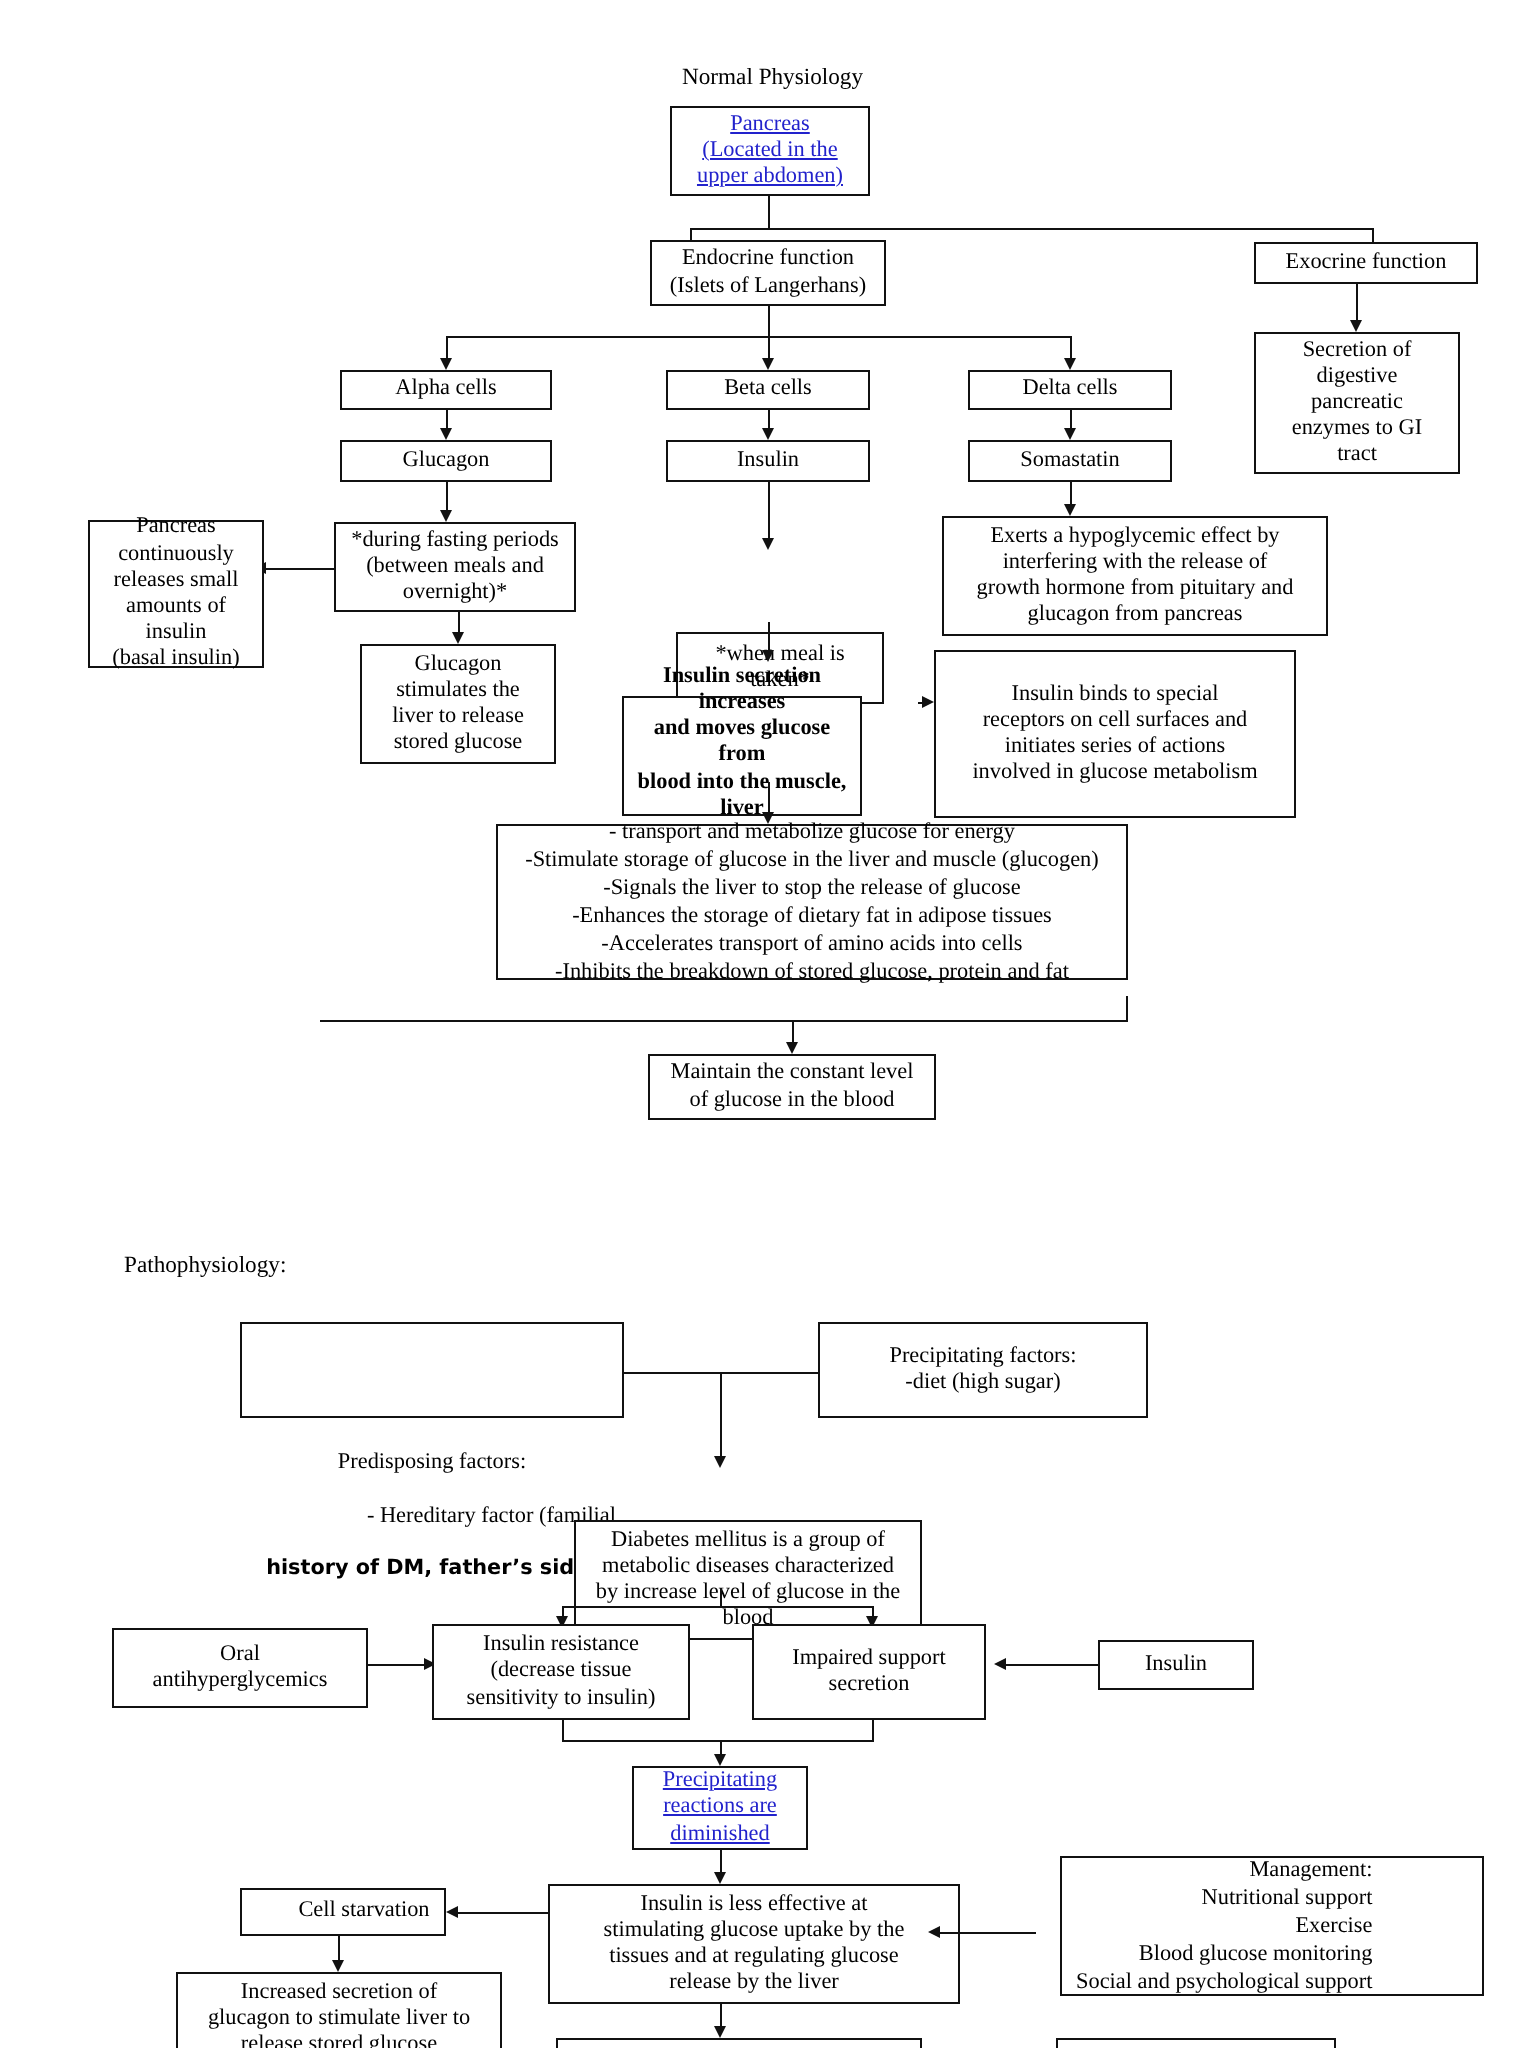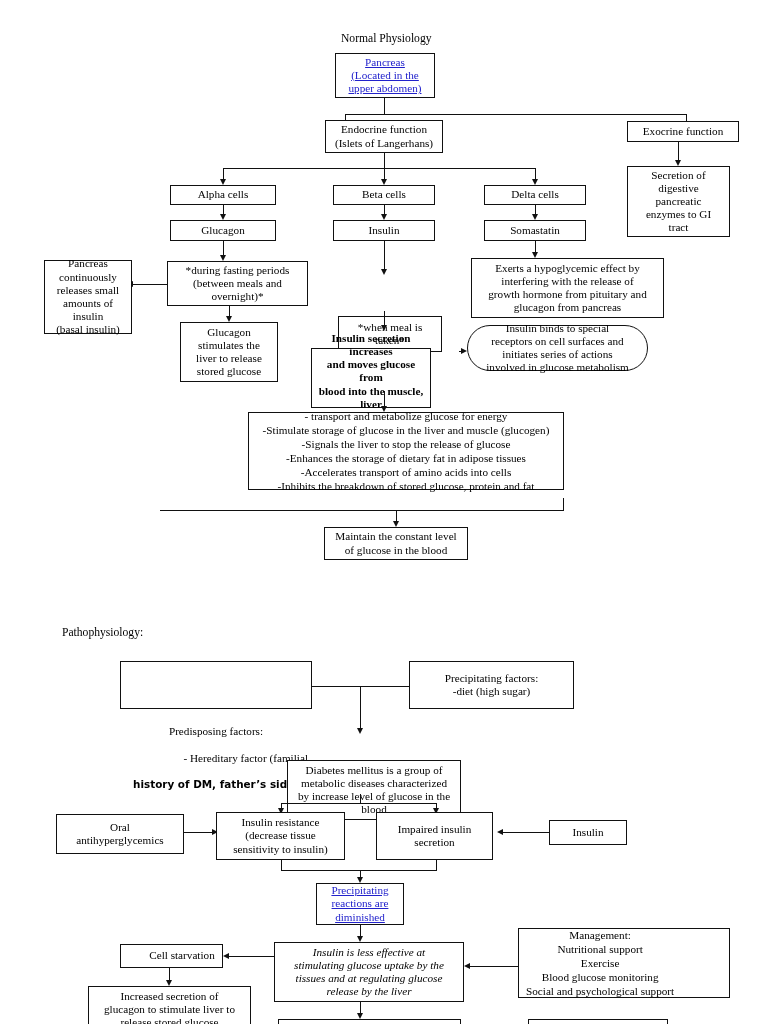--- a/index.html
+++ b/index.html
@@ -29,22 +29,23 @@
     align-items: center;
     justify-content: center;
     text-align: center;
     font-size: 11.2px;
     line-height: 13.2px;
     padding: 2px 3px;
     white-space: pre-line;
   }
   .box.left-align {
     justify-content: flex-start;
-    text-align: center;
+    text-align: right;
     padding-left: 7px;
+    margin-left: 12px;
   }
   .link-box {
     color: #2222cc;
     text-decoration: underline;
   }
   
   .label {
     position: absolute;
     font-size: 11.6px;
     line-height: 14px;
@@ -142,21 +143,21 @@
   <div class="box" style="left:333px; top:220px; width:102px; height:21px;">Insulin</div>
   <div class="box" style="left:484px; top:220px; width:102px; height:21px;">Somastatin</div>
 
   <div class="vline" style="left:223px; top:241px; height:15px;"></div>
   <div class="arrow-down" style="left:219.5px; top:255px;"></div>
   <div class="vline" style="left:384px; top:241px; height:29px;"></div>
   <div class="arrow-down" style="left:380.5px; top:269px;"></div>
   <div class="vline" style="left:535px; top:241px; height:12px;"></div>
   <div class="arrow-down" style="left:531.5px; top:252px;"></div>
 
-  <div class="box" style="left:167px; top:261px; width:141px; height:45px;">*during fasting periods
+  <div class="box" style="left:167px; top:261px; width:121px; height:45px;">*during fasting periods
 (between meals and
 overnight)*</div>
 
   <div class="hline" style="left:131px; top:284px; width:36px;"></div>
   <div class="arrow-left" style="left:127px; top:280.5px;"></div>
 
   <div class="box" style="left:44px; top:260px; width:88px; height:74px;">Pancreas
 continuously
 releases small
 amounts of insulin
@@ -178,21 +179,21 @@
   <div class="box" style="left:311px; top:348px; width:120px; height:60px;font-weight:bold;">Insulin secretion increases
 and moves glucose from
 blood into the muscle, liver
 and fat cells</div>
 
   <div class="box" style="left:471px; top:258px; width:193px; height:60px;">Exerts a hypoglycemic effect by
 interfering with the release of
 growth hormone from pituitary and
 glucagon from pancreas</div>
 
-  <div class="box" style="left:467px; top:325px; width:181px; height:46px;border-radius:31px;">Insulin binds to special
+  <div class="box" style="left:467px; top:325px; width:181px; height:84px;">Insulin binds to special
 receptors on cell surfaces and
 initiates series of actions
 involved in glucose metabolism</div>
 
   <div class="hline" style="left:459px; top:351px; width:4px;"></div>
   <div class="arrow-right" style="left:461px; top:347.5px;"></div>
 
   <div class="vline" style="left:384px; top:391px; height:16px;"></div>
   <div class="arrow-down" style="left:380.5px; top:406px;"></div>
 
@@ -240,41 +241,41 @@
 
   <div class="box" style="left:56px; top:814px; width:128px; height:40px;">Oral
 antihyperglycemics</div>
   <div class="hline" style="left:184px; top:832px; width:30px;"></div>
   <div class="arrow-right" style="left:212px; top:828.5px;"></div>
 
   <div class="box" style="left:216px; top:812px; width:129px; height:48px;">Insulin resistance
 (decrease tissue
 sensitivity to insulin)</div>
 
-  <div class="box" style="left:376px; top:812px; width:117px; height:48px;">Impaired insulin
+  <div class="box" style="left:376px; top:812px; width:117px; height:48px;">Impaired support
 secretion</div>
 
   <div class="box" style="left:549px; top:820px; width:78px; height:25px;">Insulin</div>
   <div class="hline" style="left:501px; top:832px; width:48px;"></div>
   <div class="arrow-left" style="left:497px; top:828.5px;"></div>
 
   <div class="vline" style="left:281px; top:860px; height:10px;"></div>
   <div class="vline" style="left:436px; top:860px; height:10px;"></div>
   <div class="hline" style="left:281px; top:870px; width:156px;"></div>
   <div class="vline" style="left:360px; top:870px; height:8px;"></div>
   <div class="arrow-down" style="left:356.5px; top:877px;"></div>
 
   <div class="box link-box" style="left:316px; top:883px; width:88px; height:42px;">Precipitating
 reactions are
 diminished</div>
 
   <div class="vline" style="left:360px; top:925px; height:12px;"></div>
   <div class="arrow-down" style="left:356.5px; top:936px;"></div>
 
-  <div class="box" style="left:274px; top:942px; width:190px; height:60px;font-style:italic;">Insulin is less effective at
+  <div class="box" style="left:274px; top:942px; width:206px; height:60px;">Insulin is less effective at
 stimulating glucose uptake by the
 tissues and at regulating glucose
 release by the liver</div>
 
   <div class="box" style="left:120px; top:944px; width:103px; height:24px;padding-left:24px;">Cell starvation</div>
   <div class="hline" style="left:227px; top:956px; width:47px;"></div>
   <div class="arrow-left" style="left:223px; top:952.5px;"></div>
 
   <div class="vline" style="left:169px; top:968px; height:13px;"></div>
   <div class="arrow-down" style="left:165.5px; top:980px;"></div>

